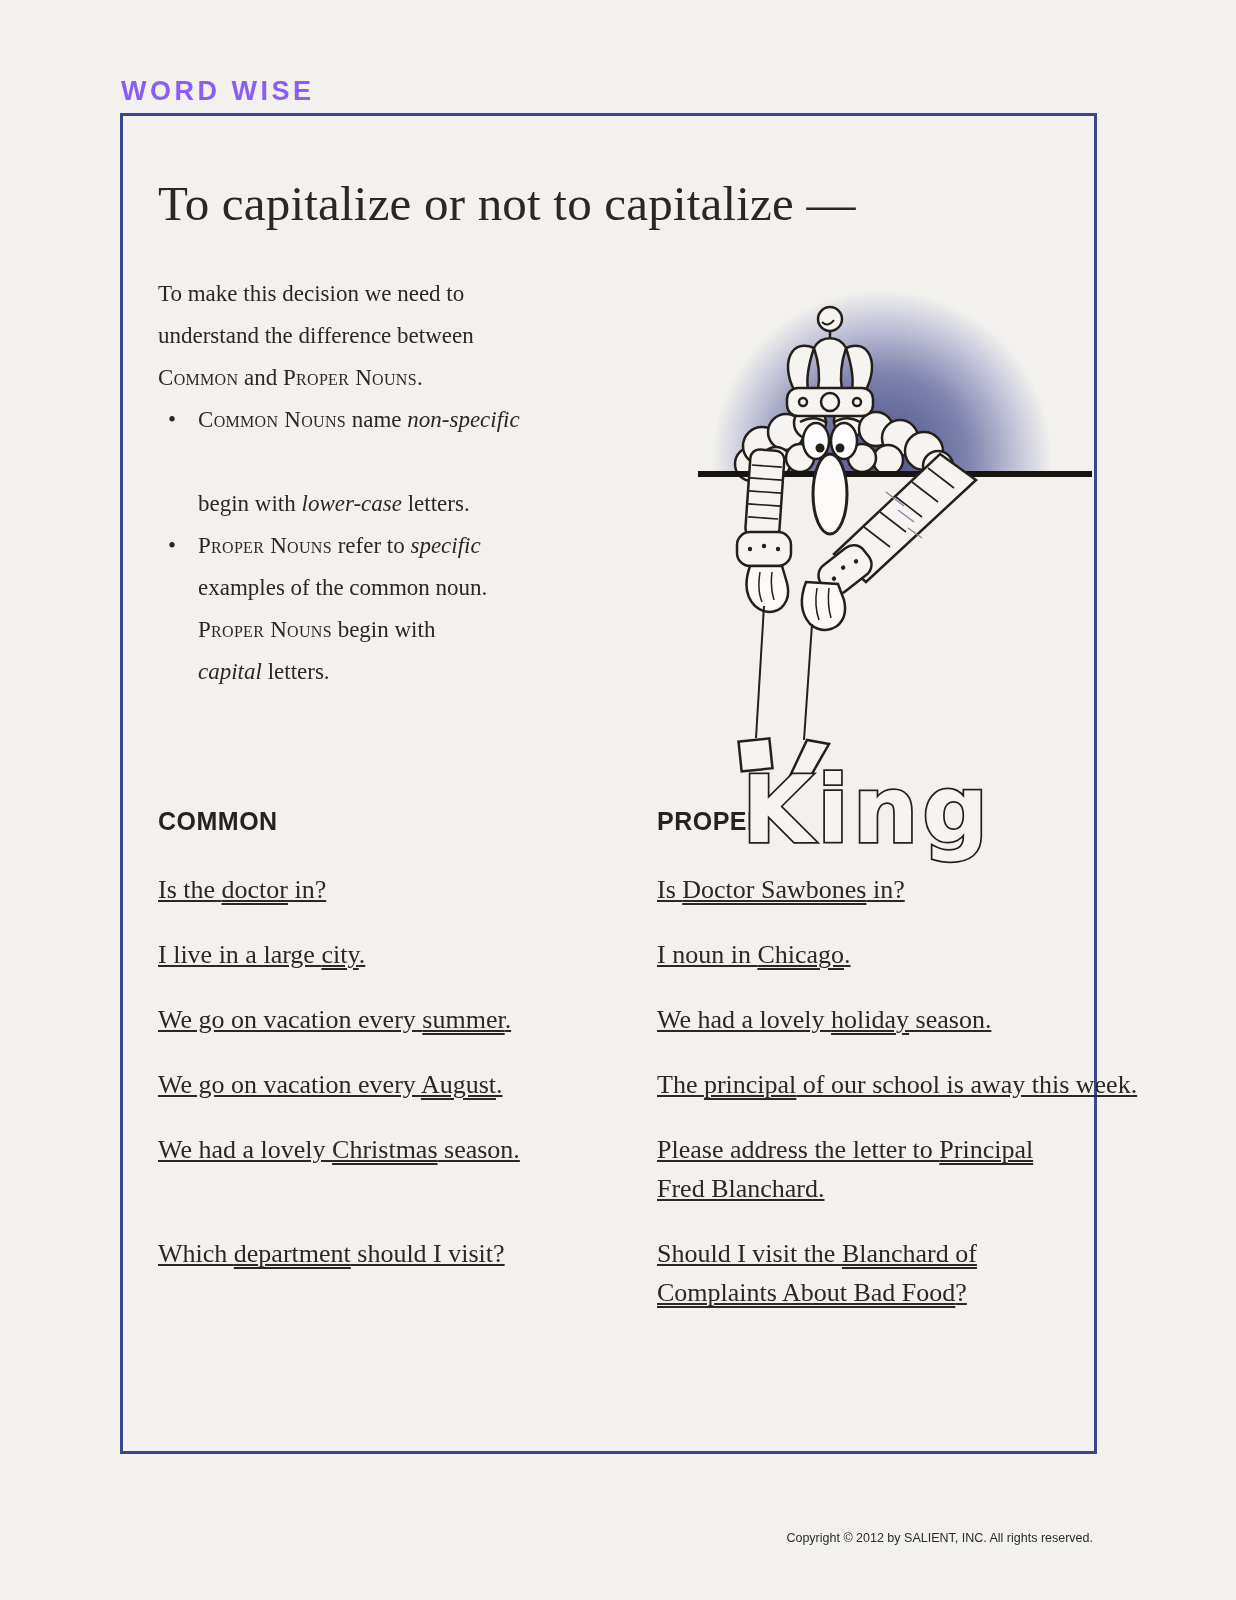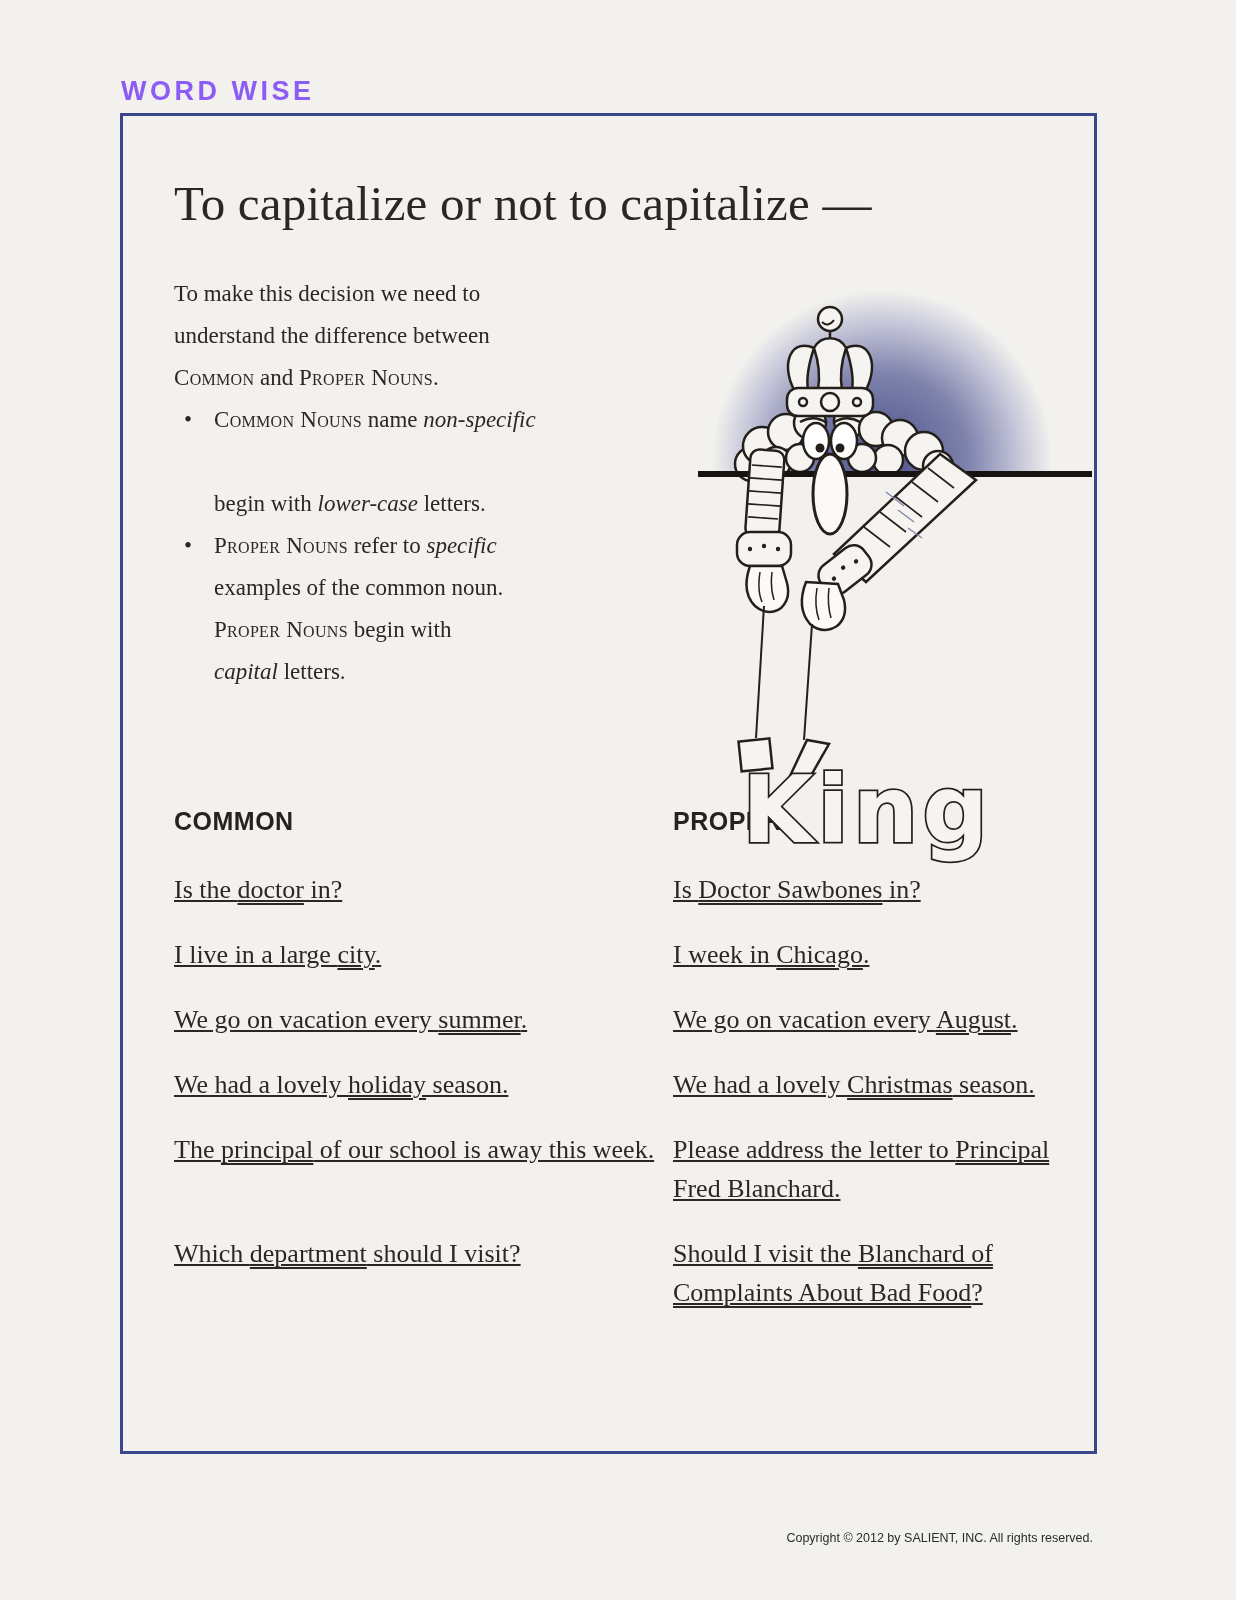--- a/index.html
+++ b/index.html
@@ -11,21 +11,21 @@
     overflow:hidden;
   }
   .kicker{
     position:absolute;left:121px;top:76px;
     font-family:"Liberation Sans",sans-serif;font-weight:bold;
     font-size:27px;letter-spacing:3.5px;color:#8b5cf6;
   }
   .frame{
     position:absolute;left:120px;top:113px;width:977px;height:1341px;
     border:3px solid #3b478c;box-sizing:border-box;
-    padding:52px 35px 0 51px;
+    padding:52px 35px 0 35px;
   }
   .title{
     font-size:49px;line-height:1.45;color:#2d2724;
     white-space:nowrap;letter-spacing:0.2px;
   }
   .intro{
     margin-top:34px;font-size:23px;line-height:42px;white-space:nowrap;
     max-width:520px;
   }
   .bullet-item{position:relative;padding-left:40px;}
@@ -173,29 +173,29 @@
   </div>
 
   <div class="columns">
     <div class="col-header">COMMON</div>
     <div class="col-header">PROPER</div>
 
     <div class="cell"><span>Is the </span><span class="seg-underline">doctor</span><span> in?</span></div>
     <div class="cell"><span>Is </span><span class="seg-underline">Doctor Sawbones</span><span> in?</span></div>
 
     <div class="cell"><span>I live in a large </span><span class="seg-underline">city</span><span>.</span></div>
-    <div class="cell"><span>I week in </span><span class="seg-underline">Chicago</span><span>.</span></div>
+    <div class="cell"><span>I noun in </span><span class="seg-underline">Chicago</span><span>.</span></div>
 
     <div class="cell"><span>We go on vacation every </span><span class="seg-underline">summer</span><span>.</span></div>
+    <div class="cell"><span>We had a lovely </span><span class="seg-underline">holiday</span><span> season.</span></div>
+
     <div class="cell"><span>We go on vacation every </span><span class="seg-underline">August</span><span>.</span></div>
-
-    <div class="cell"><span>We had a lovely </span><span class="seg-underline">holiday</span><span> season.</span></div>
+    <div class="cell"><span>The </span><span class="seg-underline">principal</span><span> of our school is away this week.</span></div>
+
     <div class="cell"><span>We had a lovely </span><span class="seg-underline">Christmas</span><span> season.</span></div>
-
-    <div class="cell"><span>The </span><span class="seg-underline">principal</span><span> of our school is away this week.</span></div>
     <div class="cell"><span>Please address the letter to </span><span class="seg-underline">Principal</span><br><span>Fred Blanchard.</span></div>
 
     <div class="cell"><span>Which </span><span class="seg-underline">department</span><span> should I visit?</span></div>
     <div class="cell"><span>Should I visit the </span><span class="seg-underline">Blanchard of</span><br><span class="seg-underline">Complaints About Bad Food</span><span>?</span></div>
   </div>
 
 </div>
 
 <div class="copyright">Copyright © 2012 by SALIENT, INC. All rights reserved.</div>
 

